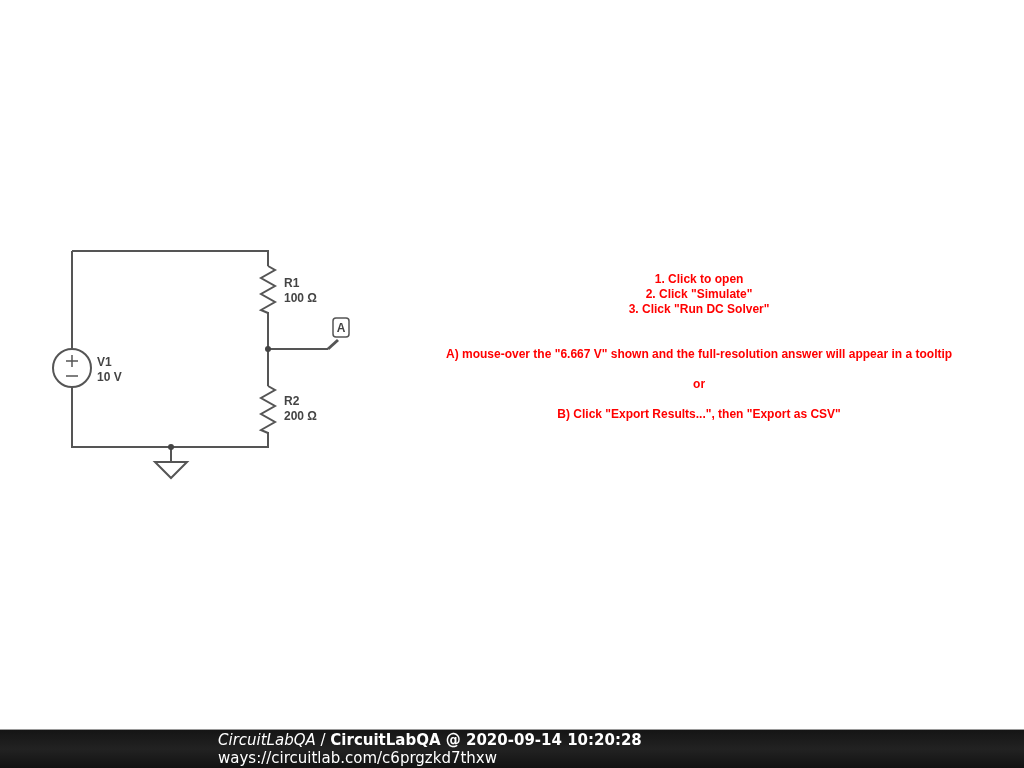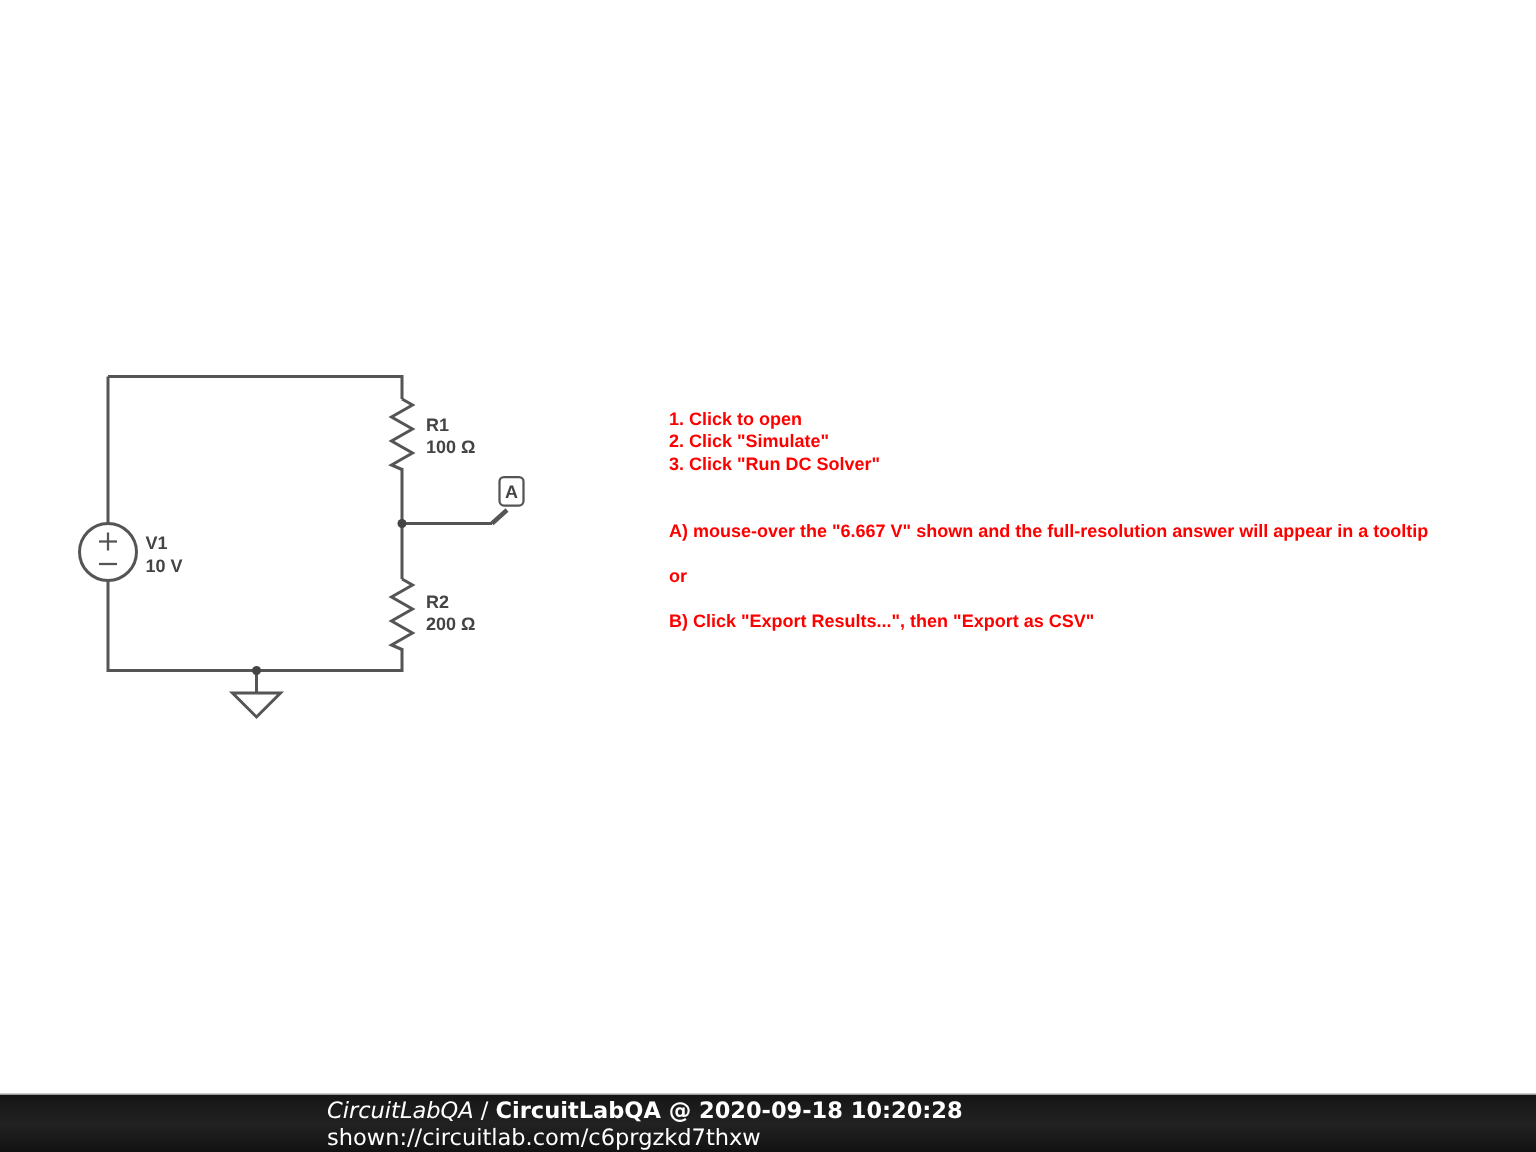--- a/index.html
+++ b/index.html
@@ -8,20 +8,21 @@
     background: #ffffff;
     font-family: "Liberation Sans", sans-serif;
   }
   #schematic { position: absolute; left: 0; top: 0; width: 1024px; height: 729px; }
   .lbl { font-family: "Liberation Sans", sans-serif; font-size: 12px; font-weight: bold; fill: #444; }
   .note {
     position: absolute; left: 446px; top: 272px;
     color: #ff0000; font-weight: bold; font-size: 12px;
     font-family: "Liberation Sans", sans-serif;
     line-height: 15px;
+    text-align: center;
   }
   .note div { white-space: nowrap; }
   .gap { height: 15px; }
   #footer {
     position: absolute; left: 0; top: 729px; width: 1024px; height: 39px;
     background: linear-gradient(#151515, #222 50%, #121212);
     border-top: 1px solid #9a9a9a;
     box-sizing: border-box;
   }
   .logo { position: absolute; left: 42px; top: 0; width: 135px; height: 39px; }
@@ -99,16 +100,16 @@
   <div class="gap"></div>
   <div>A) mouse-over the "6.667 V" shown and the full-resolution answer will appear in a tooltip</div>
   <div class="gap"></div>
   <div>or</div>
   <div class="gap"></div>
   <div>B) Click "Export Results...", then "Export as CSV"</div>
 </div>
 
 <div id="footer">
   <div class="footer-line1">
-    <span class="user">CircuitLabQA</span><span> / </span><span class="title">CircuitLabQA @ 2020-09-18 10:20:28</span>
+    <span class="user">CircuitLabQA</span><span> / </span><span class="title">CircuitLabQA @ 2020-09-14 10:20:28</span>
   </div>
-  <div class="footer-line2">shown://circuitlab.com/c6prgzkd7thxw</div>
+  <div class="footer-line2">ways://circuitlab.com/c6prgzkd7thxw</div>
 </div>
 
 </body></html>

